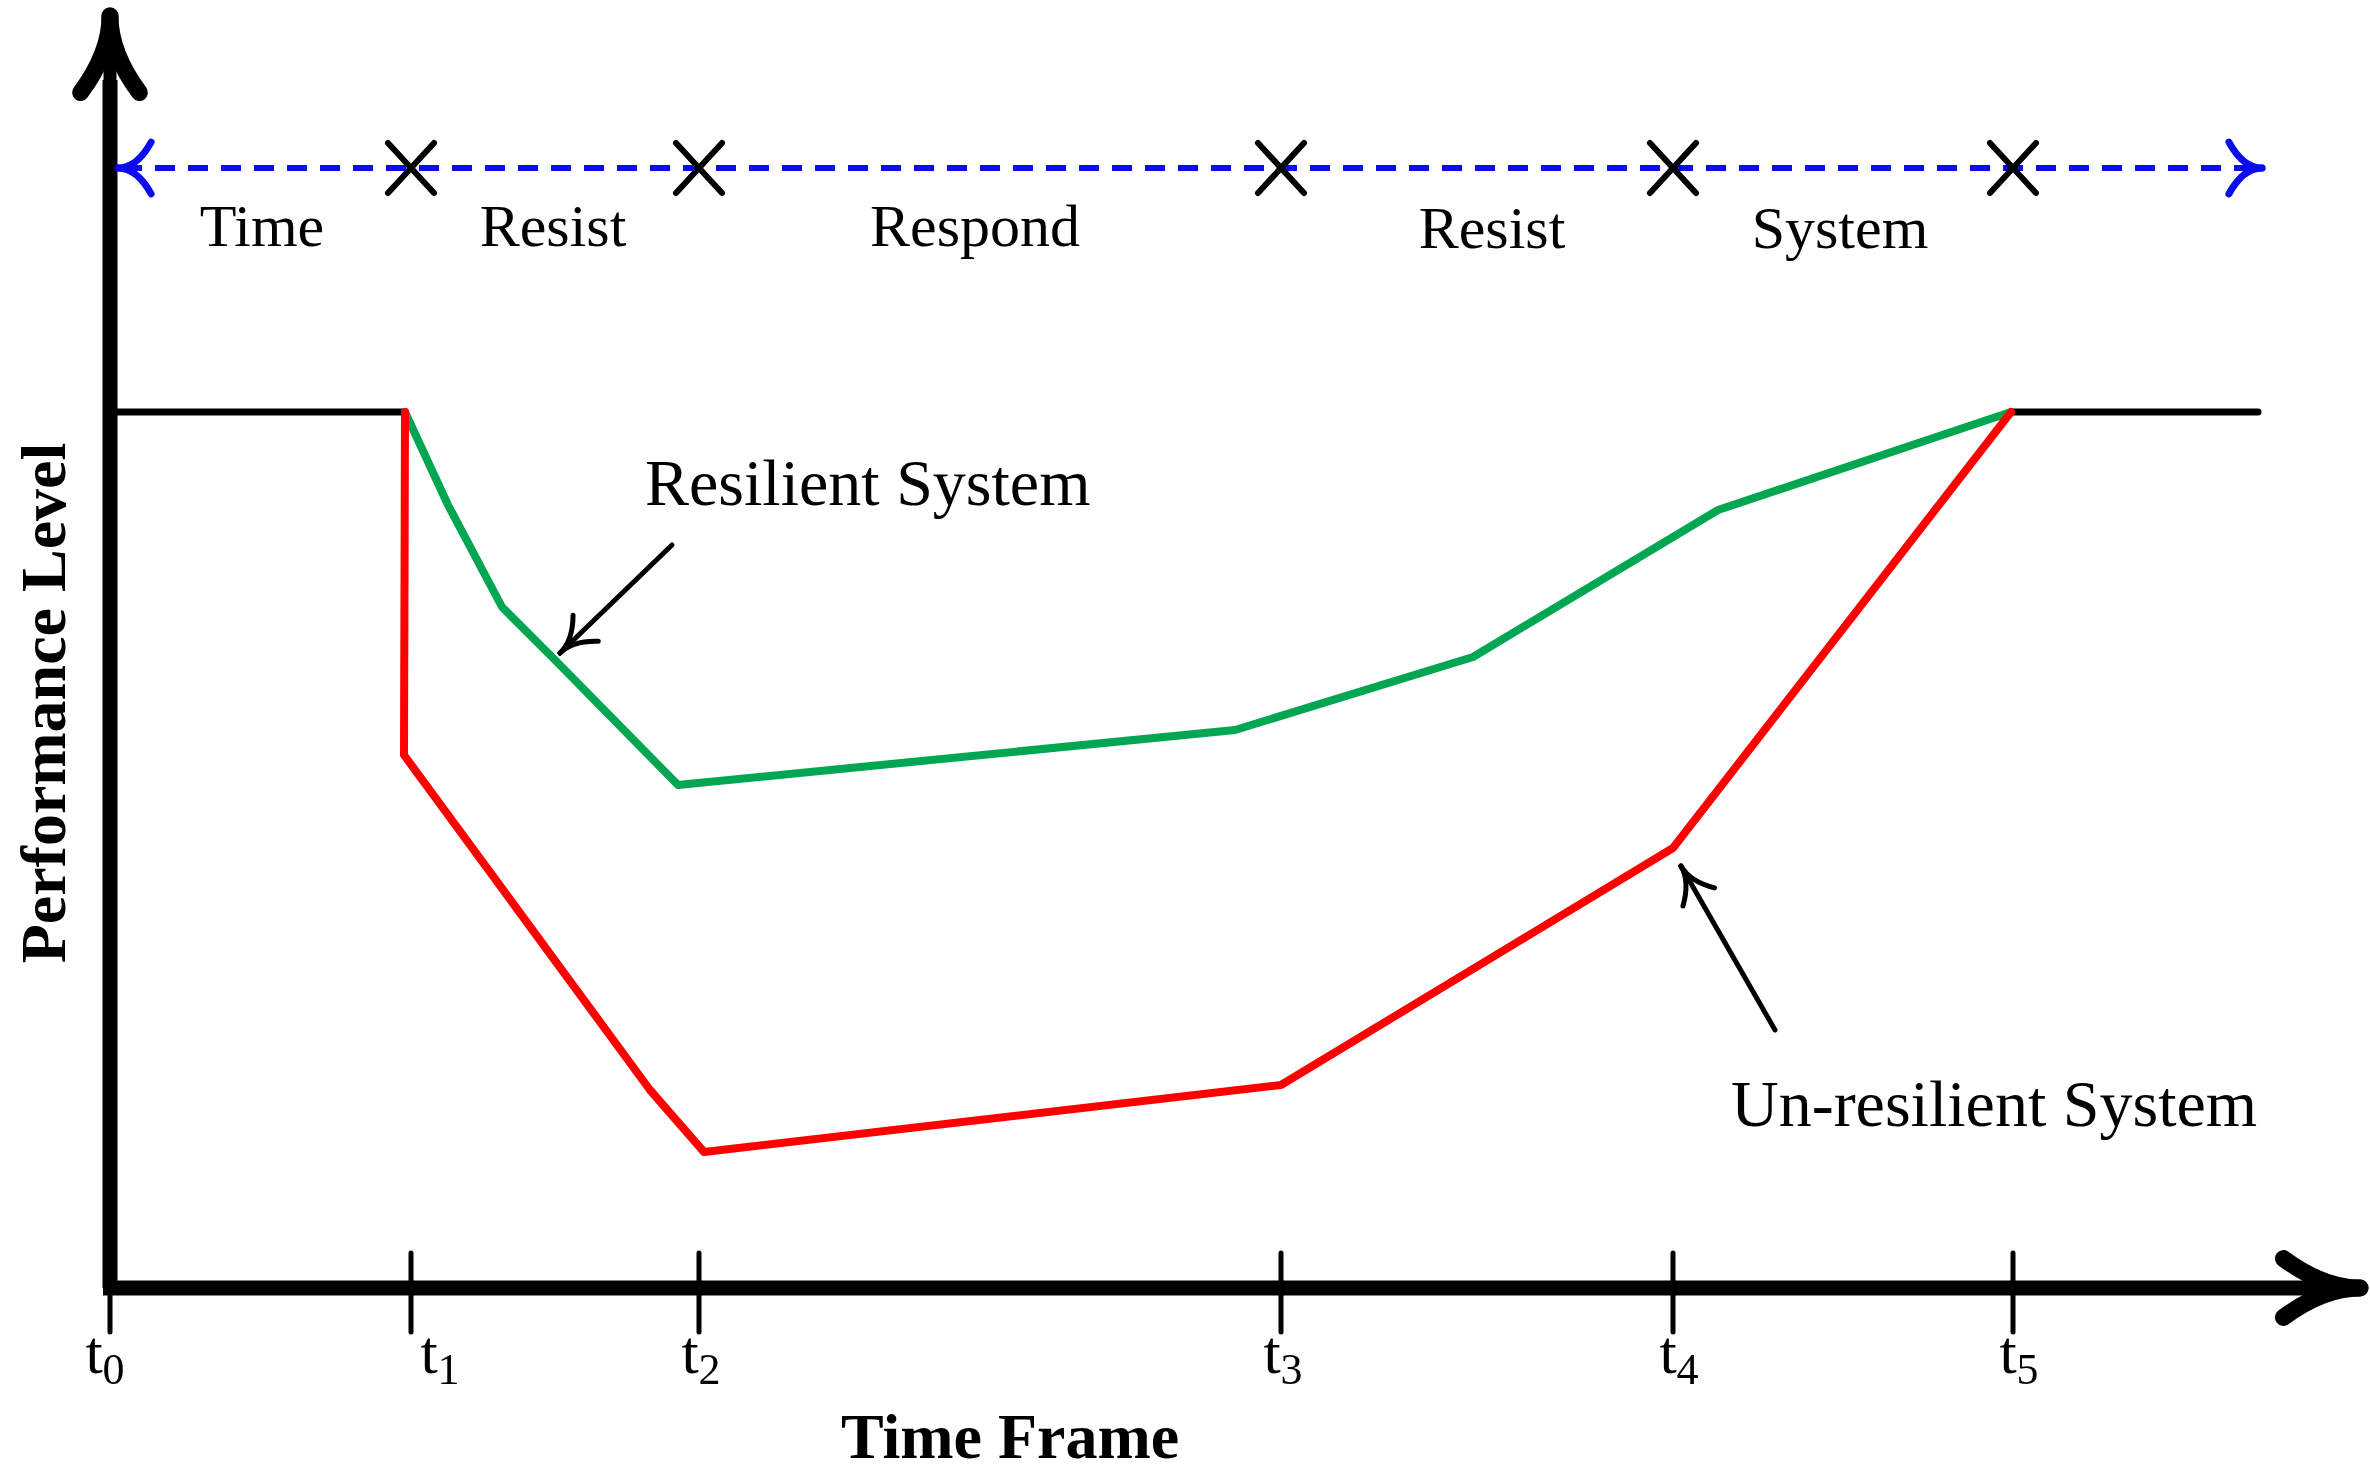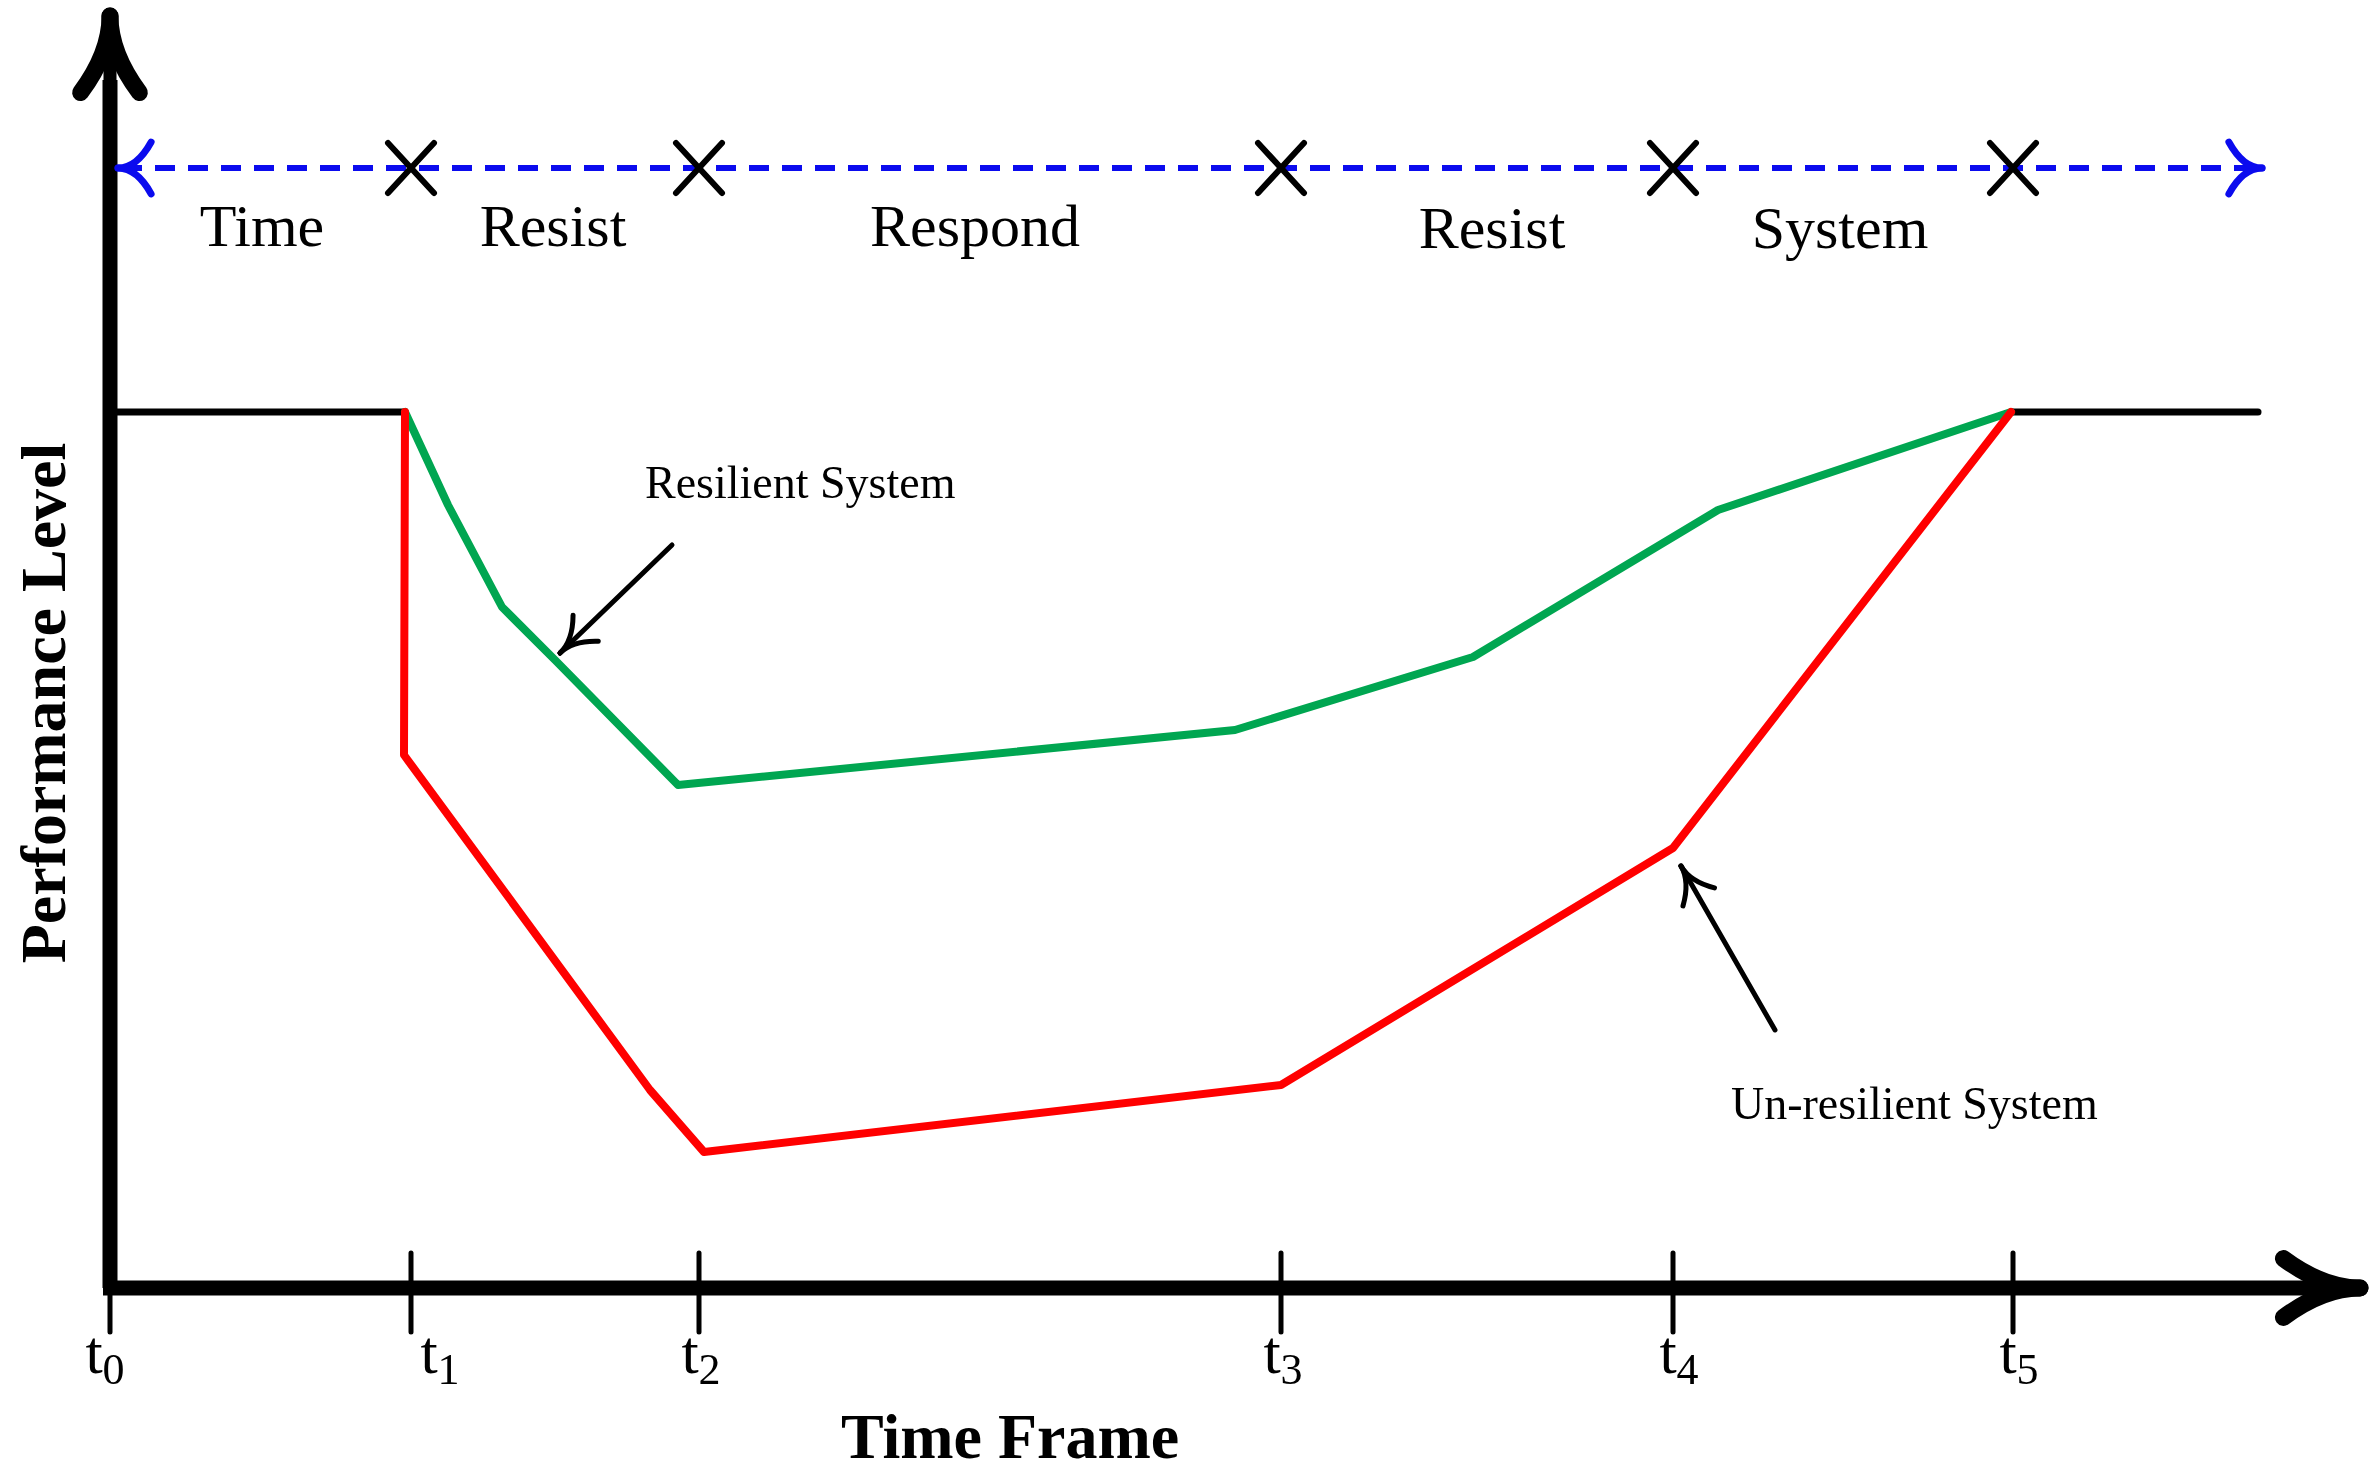--- a/index.html
+++ b/index.html
@@ -3,21 +3,21 @@
 <meta charset="utf-8">
 <style>
   html,body{margin:0;padding:0;background:#fff;}
   .stage{position:relative;width:2370px;height:1481px;background:#fff;overflow:hidden;
          font-family:"Liberation Serif", serif;}
   .stage svg{position:absolute;left:0;top:0;}
   .lbl{position:absolute;white-space:nowrap;color:#000;line-height:1;}
   .phase{font-size:60px;}
   .tick{font-size:62px;}
   .tick .sub{font-size:44px;vertical-align:-0.25em;}
-  .annot{font-size:46px;}
+  .annot{font-size:66px;}
   .axis-title{font-weight:bold;font-size:64px;}
 </style>
 </head>
 <body>
 
 <div class="stage">
 
   <svg id="plot" width="2370" height="1481" viewBox="0 0 2370 1481">
     <g id="g-axes">
         <line x1="110" y1="1288" x2="110" y2="80" stroke="#000000" stroke-width="15" stroke-linecap="butt"></line>

